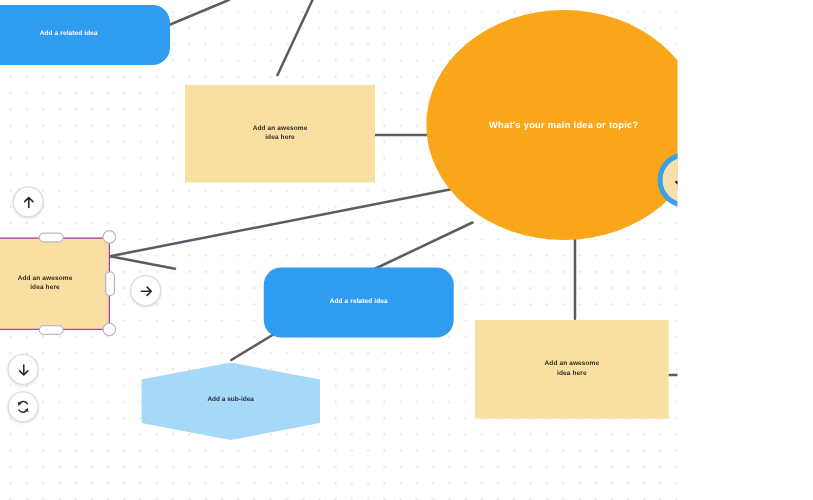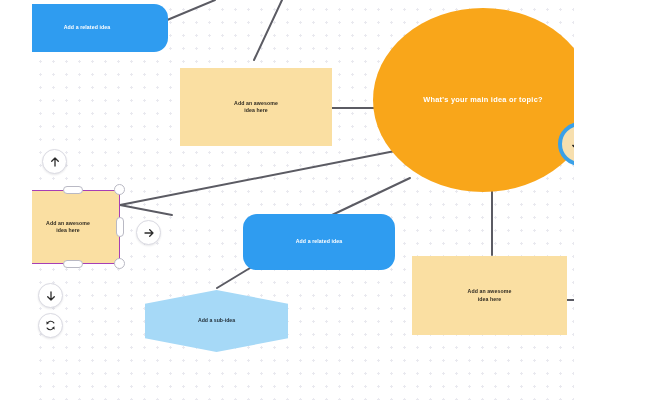--- a/index.html
+++ b/index.html
@@ -12,21 +12,20 @@
   }
   #canvas {
     position: relative;
     width: 542px;
     height: 400px;
     overflow: hidden;
     background-color: #ffffff;
     background-image: radial-gradient(circle, #e9e9ef 1px, transparent 1.1px);
     background-size: 13px 13px;
     background-position: 2px 3px;
-    margin-left: 32px;
   }
   #edges {
     position: absolute;
     left: 0; top: 0;
     width: 650px;
     height: 400px;
     pointer-events: none;
   }
   .node {
     position: absolute;

